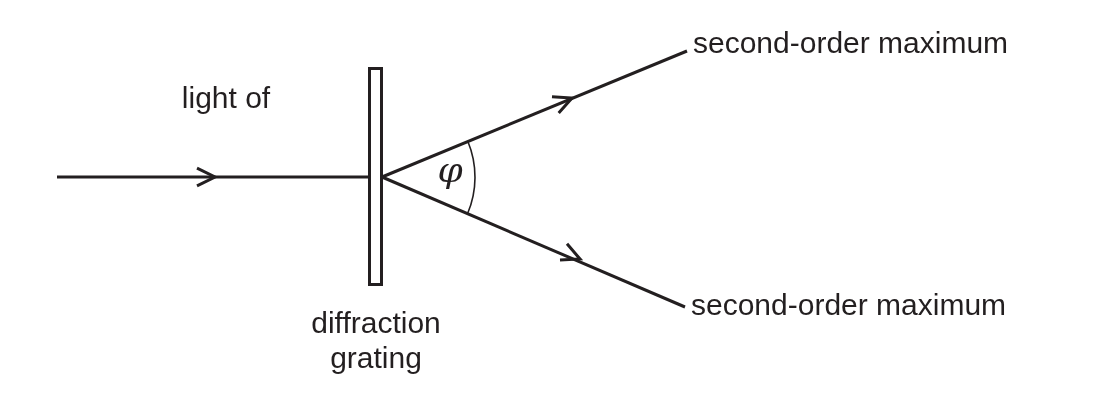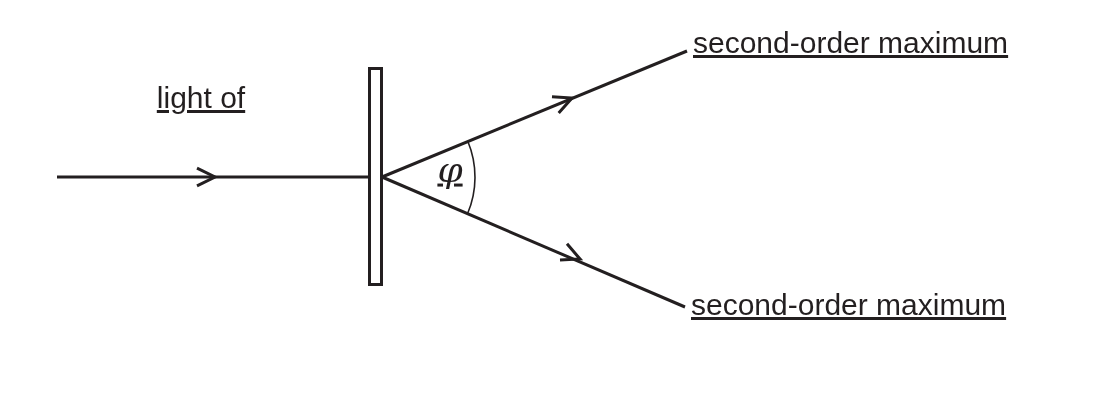--- a/index.html
+++ b/index.html
@@ -19,27 +19,26 @@
   .figure svg {
     position: absolute;
     inset: 0;
     display: block;
   }
   .label {
     position: absolute;
     font-size: 30px;
     color: #231f20;
     white-space: nowrap;
-    text-decoration: underline;
   }
   .label.centered {
     text-align: center;
   }
   .incident-label {
-    left: 90px;
+    left: 115px;
     top: 80px;
     width: 222px;
     line-height: 36px;
   }
   .grating-label {
     left: 275px;
     top: 305px;
     width: 202px;
     line-height: 35px;
   }
@@ -88,20 +87,24 @@
       <polyline points="560,259.9 580,259 567,243.8" stroke-linejoin="miter"></polyline>
 
       <path d="M 467.9 141.5 A 93 93 0 0 1 467.5 213.7" stroke-width="1.6"></path>
     </g>
   </svg>
 
   <div class="label centered incident-label">
     <div>light of</div>
   </div>
 
+  <div class="label centered grating-label">
+    <div>diffraction</div>
+    <div>grating</div>
+  </div>
 
   <div class="label upper-max-label">second-order maximum</div>
 
   <div class="label lower-max-label">second-order maximum</div>
 
   <div class="label phi-label">φ</div>
 
 </div>
 
 </body></html>

